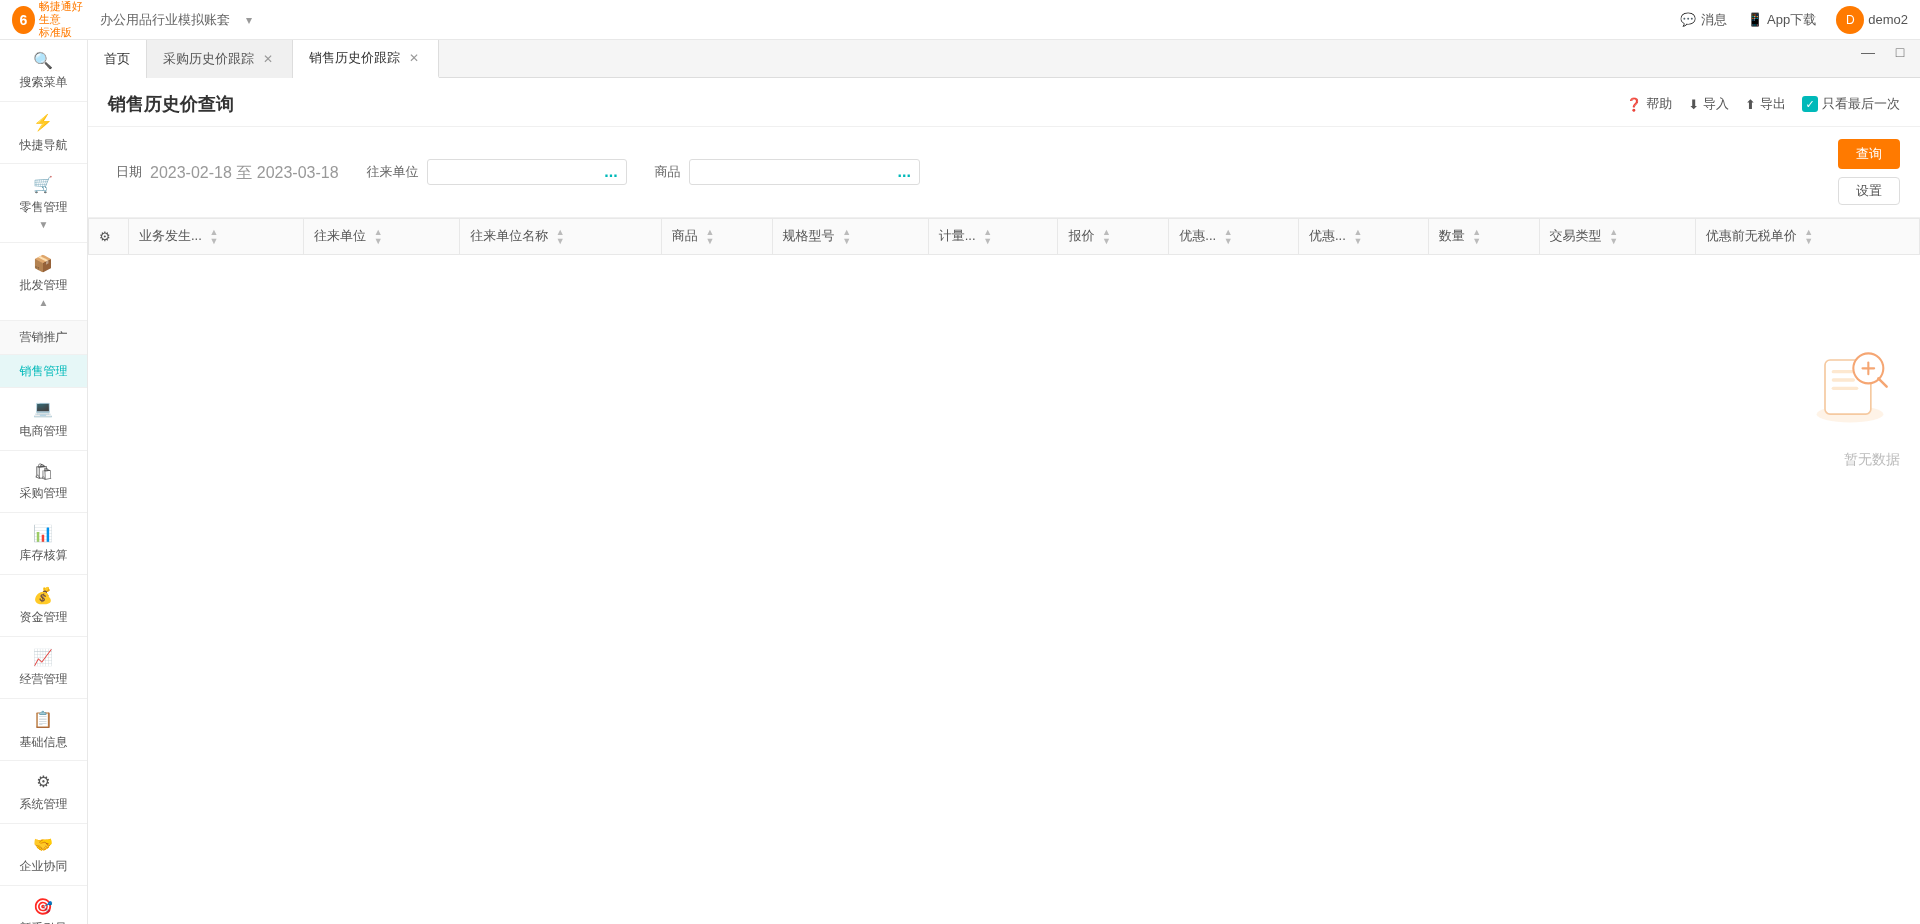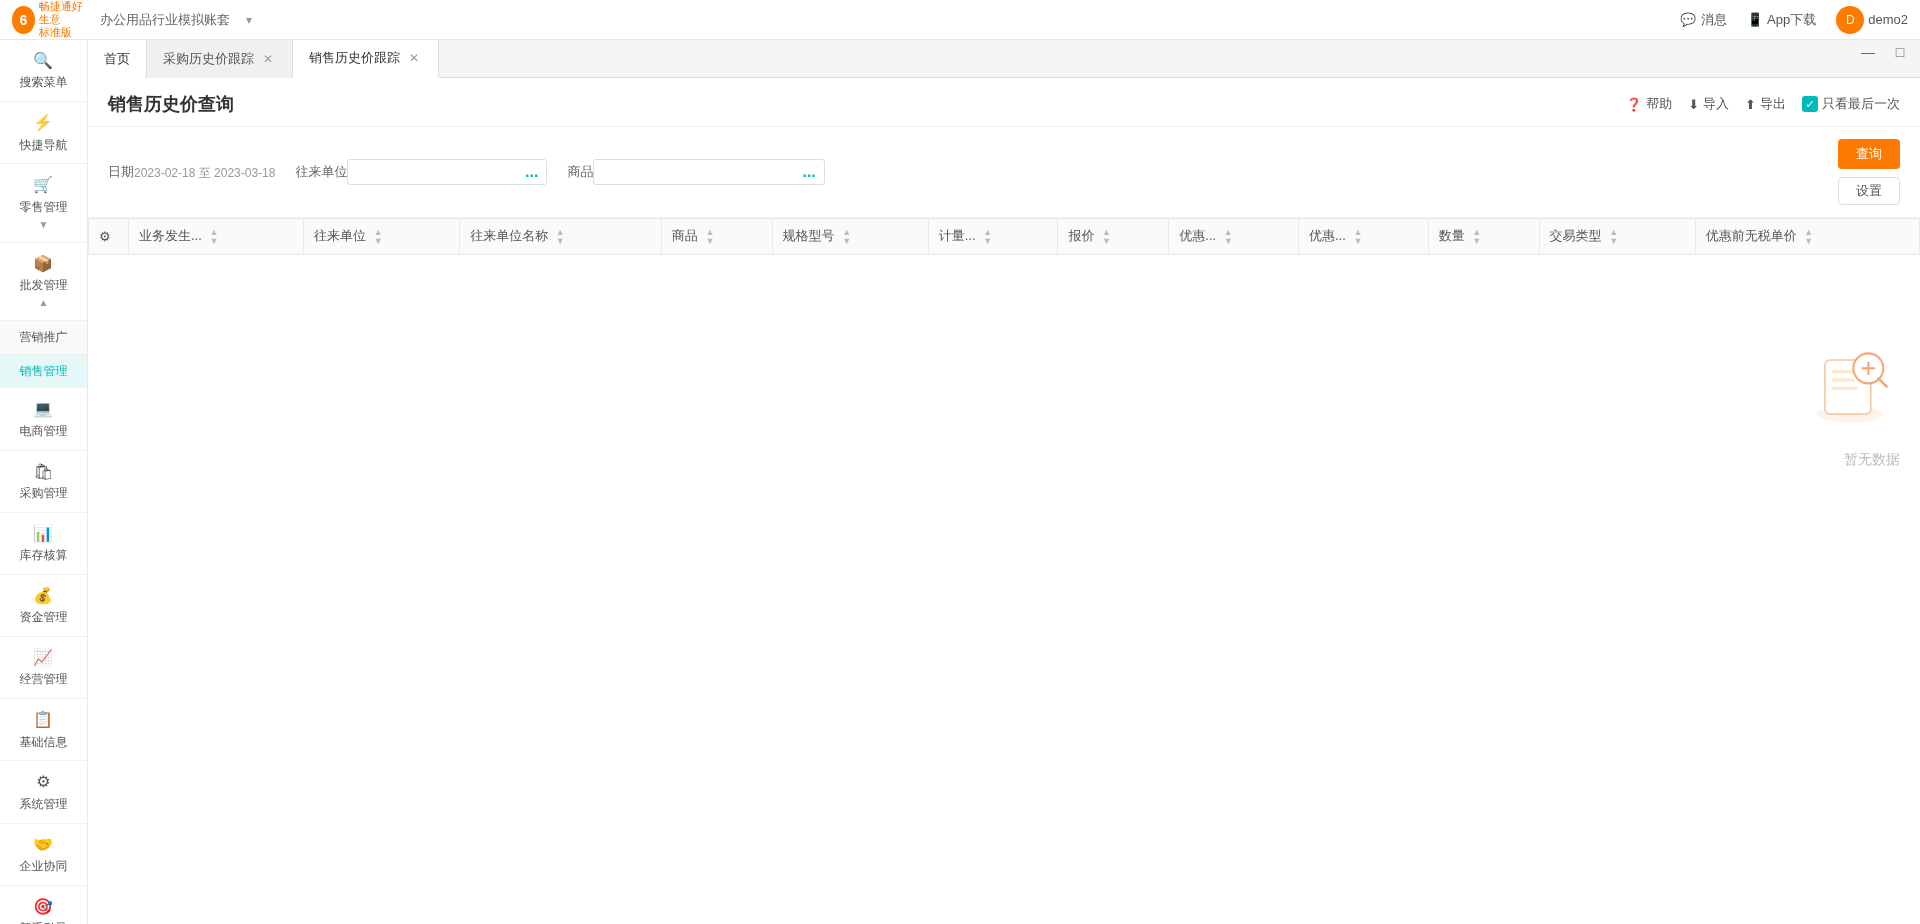--- a/index.html
+++ b/index.html
@@ -243,20 +243,22 @@
       padding: 12px 20px;
       display: flex;
       align-items: center;
       gap: 20px;
       border-bottom: 1px solid #f0f0f0;
       flex-wrap: wrap;
     }
     .filter-group {
       display: flex;
       align-items: center;
+      gap: 8px;
+      margin-left: 8px;
     }
     .filter-label {
       color: #666;
       font-size: 13px;
       white-space: nowrap;
     }
     .date-buttons {
       display: flex;
       align-items: center;
       gap: 4px;
@@ -272,21 +274,21 @@
       background: #fff;
       white-space: nowrap;
     }
     .date-btn.active {
       background: #ff7a00;
       color: white;
       border-color: #ff7a00;
       border-radius: 12px;
     }
     .date-range {
-      font-size: 12px;
+      font-size: 16px;
       color: #999;
       margin-top: 2px;
     }
     .filter-input-wrap {
       display: flex;
       align-items: center;
       border: 1px solid #ddd;
       border-radius: 3px;
       padding: 3px 8px;
       min-width: 200px;

